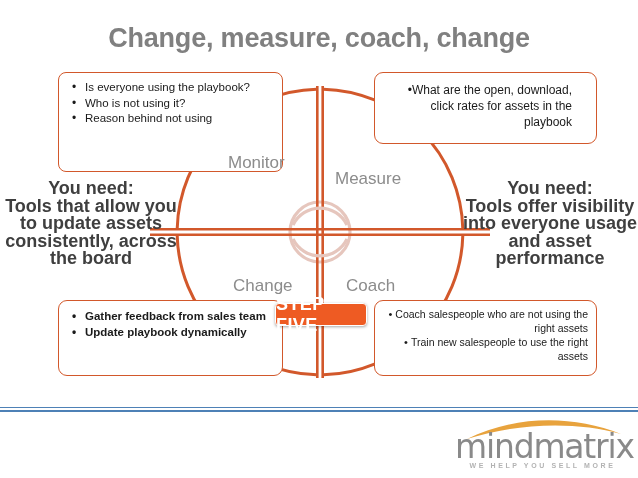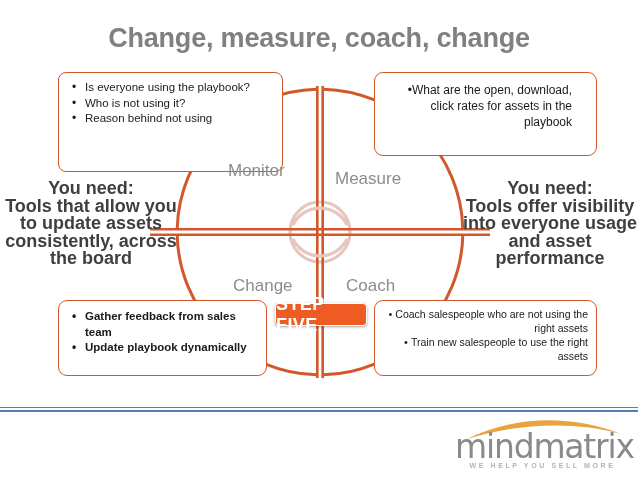--- a/index.html
+++ b/index.html
@@ -77,34 +77,34 @@
     left: 3px;
     top: 0;
     font-size: 12px;
   }
 
   
   #box-tr {
     left: 374px;
     top: 72px;
     width: 223px;
-    height: 84px;
+    height: 72px;
     padding: 9px 24px 6px 10px;
     text-align: right;
   }
   #box-tr .para {
     font-size: 12px;
     line-height: 16px;
   }
 
   
   #box-bl {
     left: 58px;
     top: 300px;
-    width: 209px;
+    width: 225px;
     height: 76px;
     padding: 8px 10px 6px 10px;
   }
   #box-bl li {
     font-size: 11.5px;
     line-height: 15.5px;
     font-weight: bold;
     padding-left: 16px;
   }
   #box-bl li:before {
@@ -166,21 +166,21 @@
 
   
   .quad-label {
     position: absolute;
     color: #8c8c8c;
     font-size: 17px;
     line-height: 17px;
     z-index: 5;
     white-space: nowrap;
   }
-  #label-monitor { left: 228px; top: 162px; }
+  #label-monitor { left: 228px; top: 154px; }
   #label-measure { left: 335px; top: 170px; }
   #label-change  { left: 233px; top: 277px; }
   #label-coach   { left: 346px; top: 277px; }
 
   
   #step-badge {
     position: absolute;
     left: 275px;
     top: 303px;
     width: 90px;

